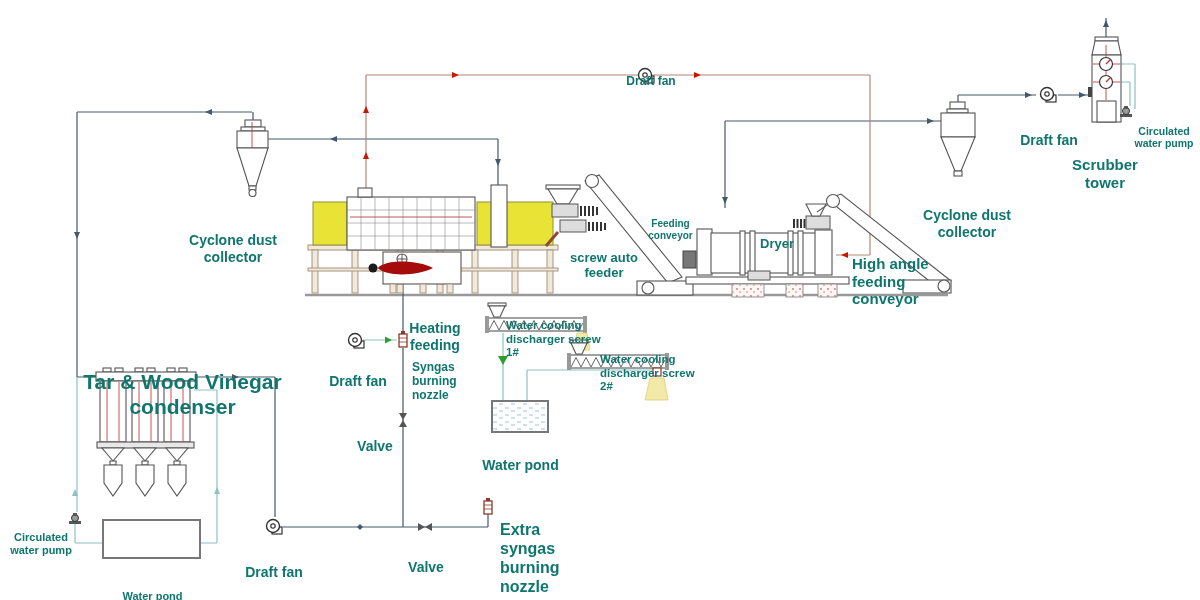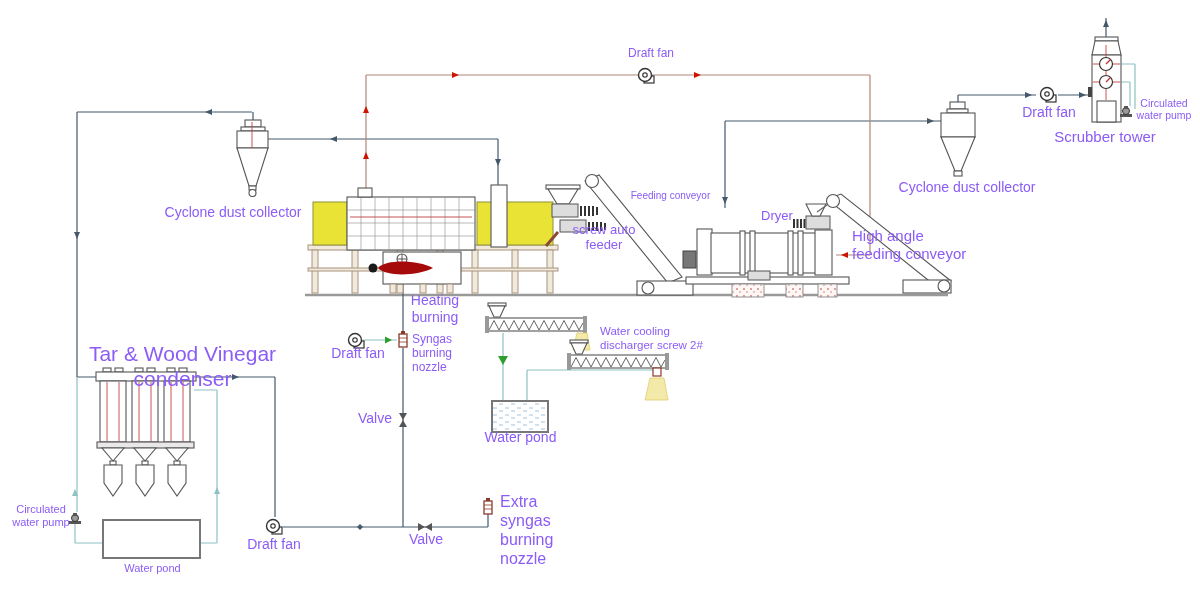--- a/index.html
+++ b/index.html
@@ -1,19 +1,19 @@
 <!DOCTYPE html>
 <html style="--reactor-yellow: #e9e335; --flame-red: #a50b0b; --flue-line: #b5867a; --flue-arrow: #cc1400; --gas-line: #44586b; --water-line: #8ec1c4; --ground: #999999; --discharge-glow: #f2e79f; --green-arrow: #2e9e2e;"><head>
 <meta charset="utf-8">
 <style>
   html,body{margin:0;padding:0;background:#fff;}
   #stage{position:relative;width:1200px;height:600px;background:#fff;overflow:hidden;
          font-family:"Liberation Sans","DejaVu Sans",sans-serif;}
   #art{position:absolute;left:0;top:0;}
-  .lbl{position:absolute;color:#8b5cf6;font-weight:400;line-height:1.18;white-space:normal;}
+  .lbl{position:absolute;color:#0f766e;font-weight:700;line-height:1.18;white-space:normal;margin-top:28px;}
   .c{text-align:center;} .l{text-align:left;}
   
   .gas{stroke:var(--gas-line);stroke-width:1.2;fill:none;}
   .flue{stroke:var(--flue-line);stroke-width:1.2;fill:none;}
   .wat{stroke:var(--water-line);stroke-width:1.2;fill:none;}
   .redln{stroke:#c24040;stroke-width:0.9;fill:none;}
   .arr-d{fill:var(--gas-line);stroke:none;}
   .arr-r{fill:var(--flue-arrow);stroke:none;}
   .arr-w{fill:var(--water-line);stroke:none;}
   .arr-g{fill:var(--green-arrow);stroke:none;}
@@ -295,24 +295,25 @@
 <div class="lbl c" style="left:620px;top:46px;width:62px;font-size:12px;">Draft fan</div>
 <div class="lbl c" style="left:160px;top:204px;width:146px;font-size:14px;">Cyclone dust collector</div>
 <div class="lbl c" style="left:568px;top:222px;width:72px;font-size:13px;">screw auto feeder</div>
 <div class="lbl c" style="left:628px;top:190px;width:85px;font-size:10px;">Feeding conveyor</div>
 <div class="lbl c" style="left:752px;top:208px;width:50px;font-size:13px;">Dryer</div>
 <div class="lbl l" style="left:852px;top:227px;width:118px;font-size:15px;">High angle feeding conveyor</div>
 <div class="lbl c" style="left:893px;top:179px;width:148px;font-size:14px;">Cyclone dust collector</div>
 <div class="lbl c" style="left:1016px;top:104px;width:66px;font-size:14px;">Draft fan</div>
 <div class="lbl c" style="left:1050px;top:128px;width:110px;font-size:15px;">Scrubber tower</div>
 <div class="lbl c" style="left:1131px;top:97px;width:66px;font-size:10.5px;">Circulated water pump</div>
-<div class="lbl c" style="left:397px;top:292px;width:76px;font-size:14px;">Heating burning</div>
+<div class="lbl c" style="left:397px;top:292px;width:76px;font-size:14px;">Heating feeding</div>
 <div class="lbl c" style="left:325px;top:345px;width:66px;font-size:14px;">Draft fan</div>
 <div class="lbl l" style="left:412px;top:332px;width:50px;font-size:12px;">Syngas burning nozzle</div>
 <div class="lbl c" style="left:352px;top:410px;width:46px;font-size:14px;">Valve</div>
+<div class="lbl l" style="left:506px;top:291px;width:104px;font-size:11.5px;">Water cooling discharger screw 1#</div>
 <div class="lbl l" style="left:600px;top:325px;width:104px;font-size:11.5px;">Water cooling discharger screw 2#</div>
 <div class="lbl c" style="left:478px;top:429px;width:85px;font-size:14px;">Water pond</div>
 <div class="lbl c" style="left:80px;top:342px;width:205px;font-size:21px;">Tar &amp; Wood Vinegar condenser</div>
 <div class="lbl c" style="left:8px;top:503px;width:66px;font-size:11px;">Circulated water pump</div>
 <div class="lbl c" style="left:110px;top:562px;width:85px;font-size:11px;">Water pond</div>
 <div class="lbl c" style="left:241px;top:536px;width:66px;font-size:14px;">Draft fan</div>
 <div class="lbl c" style="left:402px;top:531px;width:48px;font-size:14px;">Valve</div>
 <div class="lbl l" style="left:500px;top:493px;width:82px;font-size:16px;">Extra syngas burning nozzle</div>
 
 </div>

